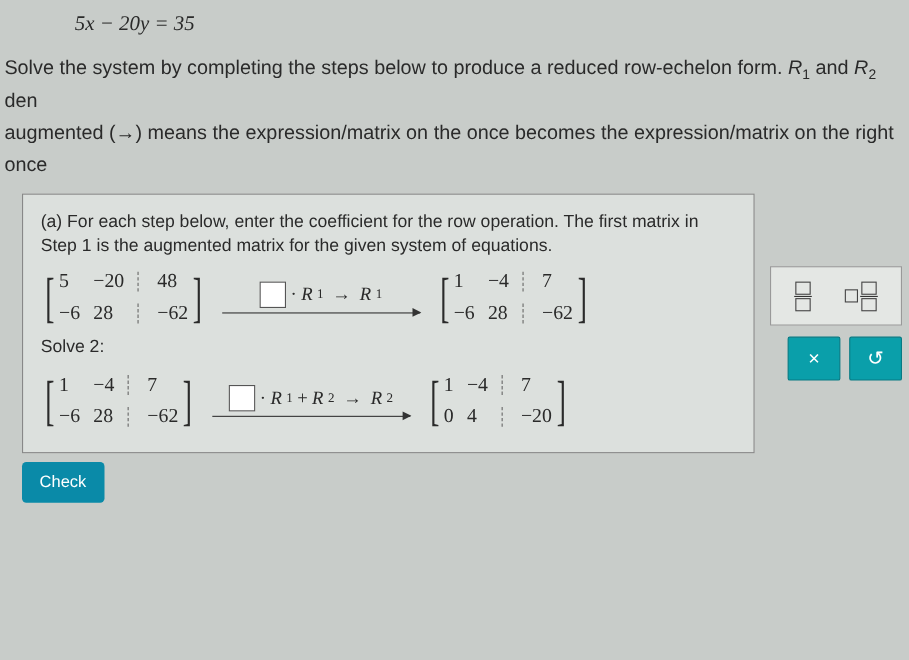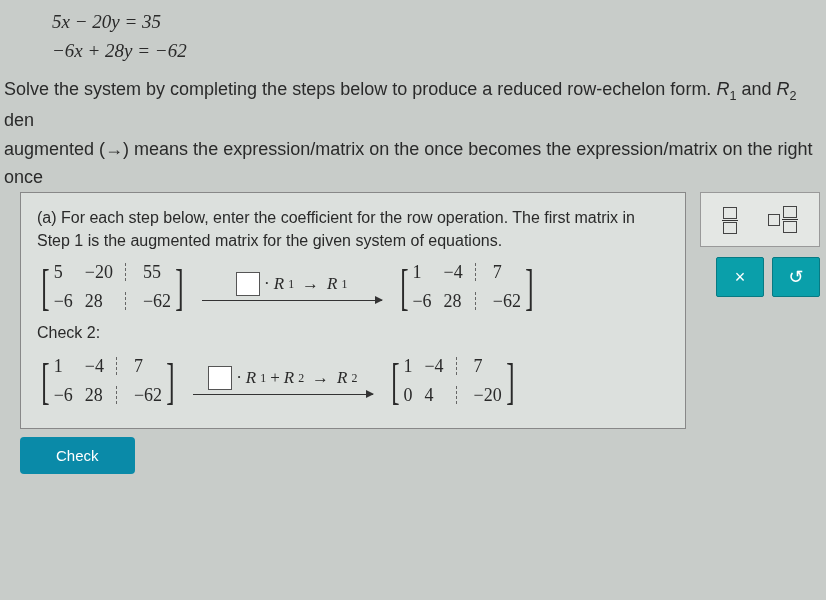--- a/index.html
+++ b/index.html
@@ -5,24 +5,24 @@
 * { margin: 0; padding: 0; box-sizing: border-box; }
 body {
   width: 826px; height: 600px;
   font-family: Arial, sans-serif;
   background: #c8ccc9;
   color: #2a2a2a;
   font-size: 16px;
   overflow: hidden;
 }
 .page { padding: 8px 0 0 0; }
-.equations { padding-left: 52px; font-size: 19px; line-height: 1.5; font-family: 'Times New Roman', serif; font-style: italic; }
+.equations { padding-left: 68px; font-size: 19px; line-height: 1.5; font-family: 'Times New Roman', serif; font-style: italic; }
 .instructions { padding: 10px 4px 0 4px; font-size: 18px; line-height: 1.6; }
 .sub { font-size: 0.7em; vertical-align: sub; }
-.content-row { display: flex; align-items: flex-start; margin-top: 0; padding: 0 6px 0 20px; gap: 14px; }
+.content-row { display: flex; align-items: center; margin-top: 12px; padding: 0 6px 0 20px; gap: 14px; }
 .problem-box {
   flex: 1;
   background: #dce0dd;
   border: 1px solid #888;
   padding: 14px 16px 10px 16px;
 }
 .part-a { font-size: 16px; line-height: 1.4; margin-bottom: 10px; }
 .step-label { font-size: 16px; margin: 6px 0 14px 0; }
 .step-row { display: flex; align-items: center; gap: 14px; margin-bottom: 12px; }
 .matrix {
@@ -40,32 +40,31 @@
 .small-arrow { display: inline-block; margin: 0 4px; }
 .side-panel { display: flex; flex-direction: column; gap: 10px; width: 120px; margin-top: 0; }
 .keypad { background: #e4e7e4; border: 1px solid #999; display: flex; justify-content: space-around; align-items: center; padding: 12px 6px; }
 .frac-btn { font-family: 'Times New Roman', serif; font-size: 16px; text-align: center; }
 .frac { display: inline-flex; flex-direction: column; align-items: center; line-height: 1; }
 .frac .n, .frac .d { width: 14px; height: 12px; border: 1px solid #444; }
 .frac .bar { width: 16px; height: 1px; background: #333; margin: 1px 0; }
 .frac2 { display: inline-flex; align-items: center; gap: 2px; }
 .buttons-row { display: flex; gap: 8px; justify-content: flex-end; }
 .btn { width: 48px; height: 40px; background: #0a9faa; color: #fff; display: flex; align-items: center; justify-content: center; font-size: 18px; border-radius: 2px; border: 1px solid #077a83; cursor: pointer; }
-.check-btn { margin: 8px 0 0 20px; background: #0a8aa8; color: #fff; padding: 10px 36px; border-radius: 4px; display: inline-block; font-size: 15px; cursor: pointer; border: none; }
+.check-btn { margin: 8px 0 0 20px; background: #0a8aa8; color: #fff; padding: 10px 16px; border-radius: 4px; display: inline-block; font-size: 15px; cursor: pointer; border: none; }
 .italic-r { font-style: italic; }
 </style>
 </head>
 <body>
 <div class="page">
 
 
 
 <div class="equations">
   <div>5x − 20y = 35</div>
-  <div>−6x + 28y = −62</div>
 </div>
 
 <div class="instructions">
   <span>Solve the system by completing the steps below to produce a reduced row-echelon form. </span>
   <span class="italic-r">R</span><span class="sub">1</span>
   <span> and </span>
   <span class="italic-r">R</span><span class="sub">2</span>
   <span> den</span>
   <br>
   <span>augmented </span>
@@ -77,21 +76,21 @@
   <div class="problem-box">
     <div class="part-a">(a) For each step below, enter the coefficient for the row operation. The first matrix in Step 1 is the augmented matrix for the given system of equations.</div>
 
     <div class="step-row">
       <div class="matrix">
         <span class="bracket">[</span>
         <div class="mb2">
           <span class="cell">5</span>
           <span class="cell">−20</span>
           <span class="vd"></span>
-          <span class="cell">55</span>
+          <span class="cell">48</span>
           <span class="cell">−6</span>
           <span class="cell">28</span>
           <span class="vd"></span>
           <span class="cell">−62</span>
         </div>
         <span class="bracket">]</span>
       </div>
 
       <div class="operation">
         <div class="op-expr">
@@ -115,21 +114,21 @@
           <span class="cell">7</span>
           <span class="cell">−6</span>
           <span class="cell">28</span>
           <span class="vd"></span>
           <span class="cell">−62</span>
         </div>
         <span class="bracket">]</span>
       </div>
     </div>
 
-    <div class="step-label">Check 2:</div>
+    <div class="step-label">Solve 2:</div>
 
     <div class="step-row">
       <div class="matrix">
         <span class="bracket">[</span>
         <div class="mb2">
           <span class="cell">1</span>
           <span class="cell">−4</span>
           <span class="vd"></span>
           <span class="cell">7</span>
           <span class="cell">−6</span>

